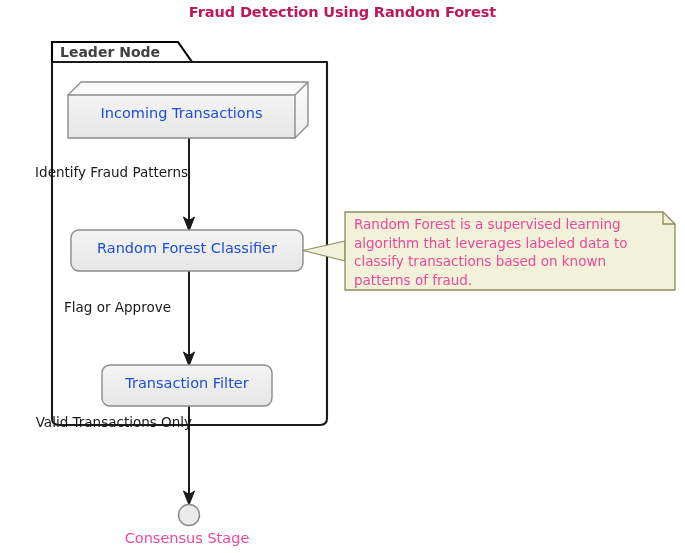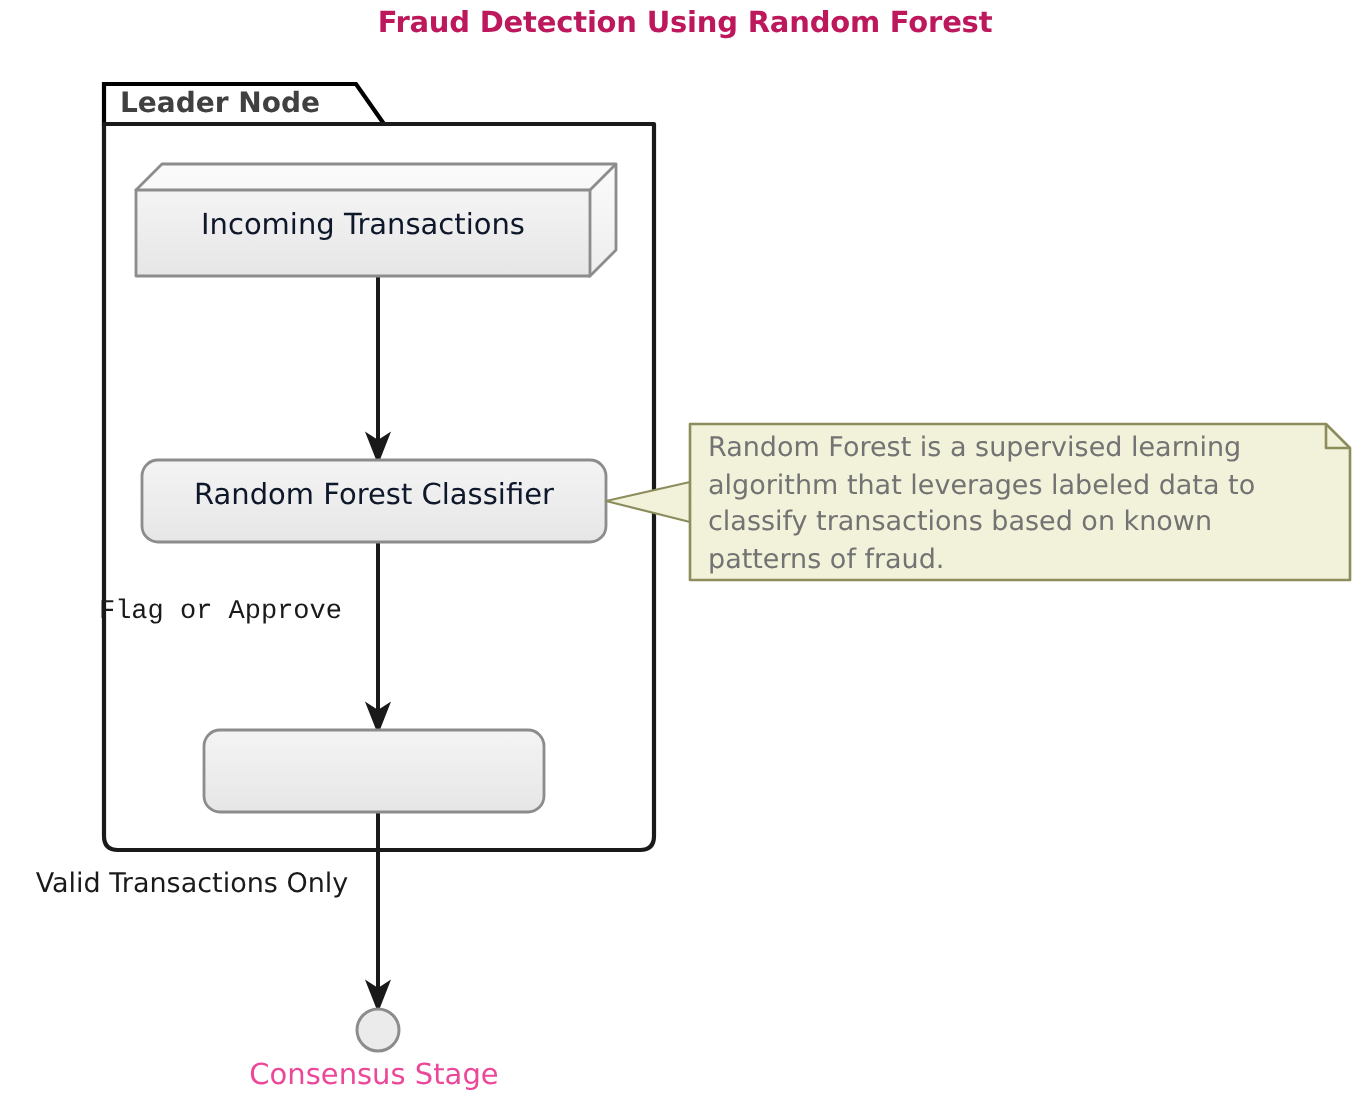--- a/index.html
+++ b/index.html
@@ -43,21 +43,21 @@
   #partition-title {
     left: 60px;
     top: 44px;
     font-size: 14px;
     font-weight: bold;
     color: #404040;
   }
   .node-label {
     font-size: 14.5px;
     text-align: center;
-    color: #0f172a;
+    color: #1d4ed8;
   }
   #label-incoming-transactions {
     left: 68px;
     top: 105px;
     width: 227px;
   }
   #label-random-forest-classifier {
     left: 71px;
     top: 240px;
     width: 232px;
@@ -74,44 +74,42 @@
   }
   #label-edge-identify {
     left: 0px;
     top: 164px;
     width: 188px;
   }
   #label-edge-flag {
     left: 0px;
     top: 299px;
     width: 171px;
-    font-family: Liberation Mono, monospace;
   }
   #label-edge-valid {
     left: 0px;
-    top: 434px;
+    top: 414px;
     width: 192px;
-    text-align: center;
   }
   #label-consensus-stage {
     left: 87px;
     top: 530px;
     width: 200px;
     text-align: center;
     font-size: 14.5px;
     color: #ec4899;
   }
   #note-text {
     position: absolute;
     left: 354px;
     top: 215px;
     width: 314px;
     font-size: 13.5px;
     line-height: 18.6px;
-    color: #737373;
+    color: #ec4899;
     white-space: pre-line;
   }
 </style>
 </head>
 <body>
 
 <div id="canvas">
 
   <svg id="diagram-svg" viewBox="0 0 685 553" xmlns="http://www.w3.org/2000/svg">
 
@@ -175,21 +173,23 @@
   </svg>
 
   <div class="txt" id="diagram-title">Fraud Detection Using Random Forest</div>
 
   <div class="txt" id="partition-title">Leader Node</div>
 
   <div class="txt node-label" id="label-incoming-transactions">Incoming Transactions</div>
 
   <div class="txt node-label" id="label-random-forest-classifier">Random Forest Classifier</div>
 
-
+  <div class="txt node-label" id="label-transaction-filter">Transaction Filter</div>
+
+  <div class="txt edge-label" id="label-edge-identify">Identify Fraud Patterns</div>
 
   <div class="txt edge-label" id="label-edge-flag">Flag or Approve</div>
 
   <div class="txt edge-label" id="label-edge-valid">Valid Transactions Only</div>
 
   <div class="txt" id="label-consensus-stage">Consensus Stage</div>
 
   <div id="note-text">Random Forest is a supervised learning
 algorithm that leverages labeled data to
 classify transactions based on known

